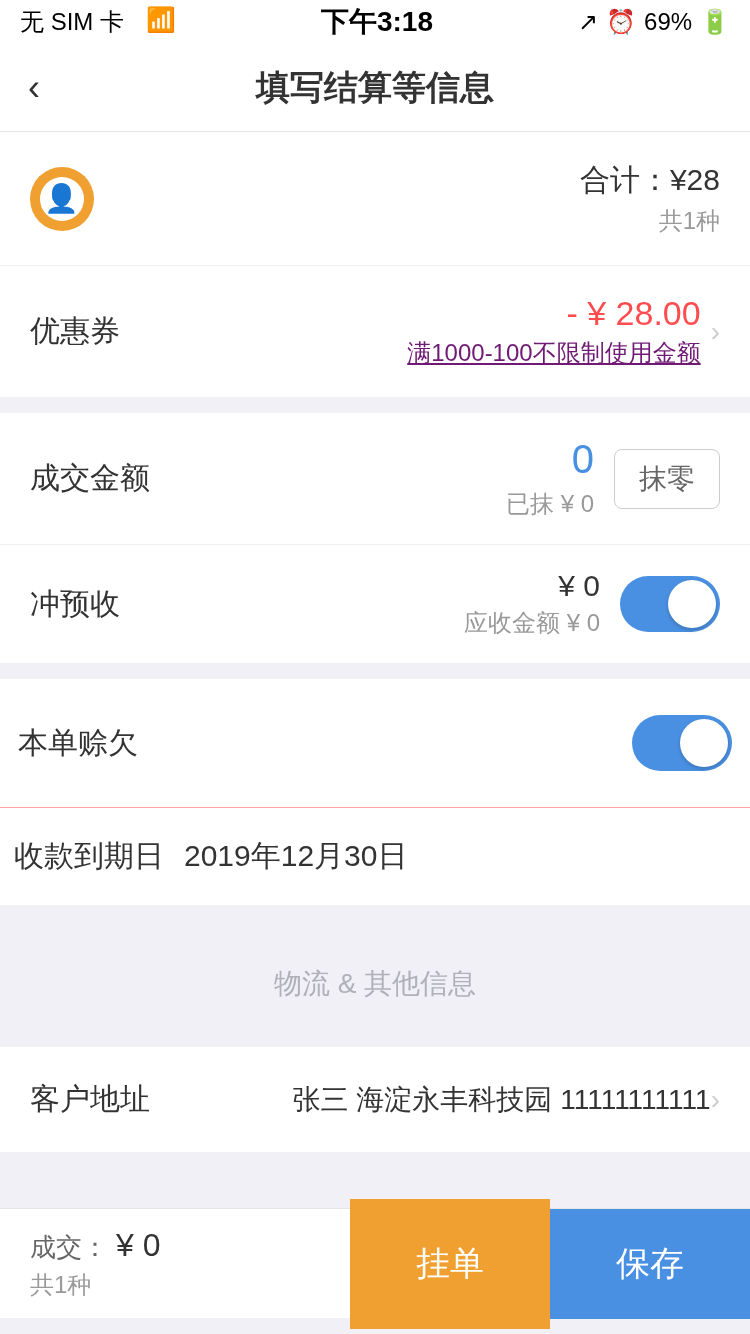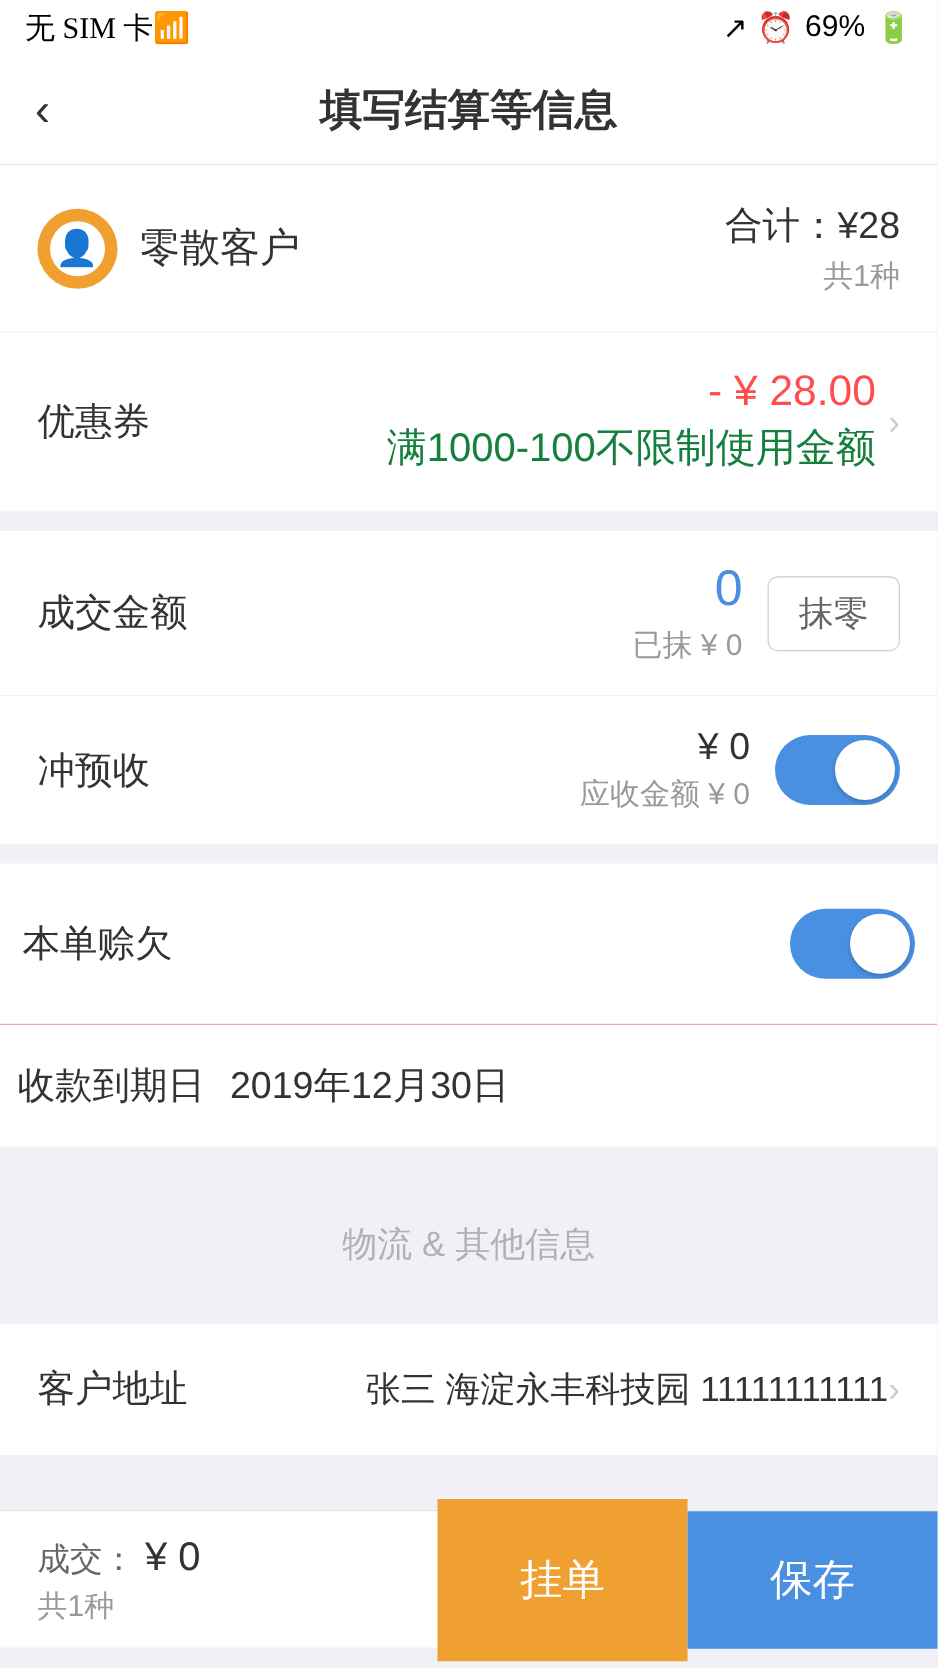--- a/index.html
+++ b/index.html
@@ -17,21 +17,21 @@
     .status-bar {
       height: 44px;
       background: #fff;
       display: flex;
       align-items: center;
       justify-content: space-between;
       padding: 0 20px;
       font-size: 24px;
       color: #000;
     }
-    .status-left { display: flex; align-items: center; gap: 0; font-family: Liberation Serif, serif; }
+    .status-left { display: flex; gap: 22px; }
     .status-center { font-weight: 600; font-size: 28px; }
     .status-right { display: flex; align-items: center; gap: 8px; font-size: 24px; }
 
     
     .nav-bar {
       height: 88px;
       background: #fff;
       display: flex;
       align-items: center;
       justify-content: center;
@@ -96,21 +96,21 @@
       display: flex;
       align-items: center;
       justify-content: space-between;
       padding: 28px 30px;
       background: #fff;
       border-top: 1px solid #f0f0f0;
     }
     .coupon-label { font-size: 30px; color: #333; }
     .coupon-right { display: flex; align-items: center; gap: 10px; text-align: right; }
     .coupon-discount { font-size: 34px; color: #ff4d4f; font-weight: 500; }
-    .coupon-desc { font-size: 32px; color: #15803d; margin-top: 4px; }
+    .coupon-desc { font-size: 24px; color: #701a75; margin-top: 4px; text-decoration: underline; }
     .chevron { font-size: 28px; color: #ccc; }
 
     
     .amount-row {
       display: flex;
       align-items: center;
       justify-content: space-between;
       padding: 24px 30px;
       background: #fff;
       gap: 32px;
@@ -265,40 +265,40 @@
     .spacer-bottom { height: 130px; }
   </style>
 </head>
 <body>
 
 <div class="status-bar">
   <div class="status-left">
     <span>无 SIM 卡</span>
     <span>📶</span>
   </div>
+  <div class="status-center">下午3:18</div>
   <div class="status-right">
     <span>↗</span>
     <span>⏰</span>
     <span>69%</span>
     <span>🔋</span>
   </div>
 </div>
 
 <div class="nav-bar">
   <div class="nav-back">‹</div>
   <div class="nav-title">填写结算等信息</div>
 </div>
 
 <div class="section">
   <div class="customer-row">
     <div class="customer-left">
       <div class="avatar">
         <div class="avatar-icon">👤</div>
       </div>
-      <span class="customer-name">零散客户</span>
     </div>
     <div class="customer-right">
       <div class="total-price">合计：¥28</div>
       <div class="total-count">共1种</div>
     </div>
   </div>
 
   <div class="coupon-row">
     <span class="coupon-label">优惠券</span>
     <div class="coupon-right">

